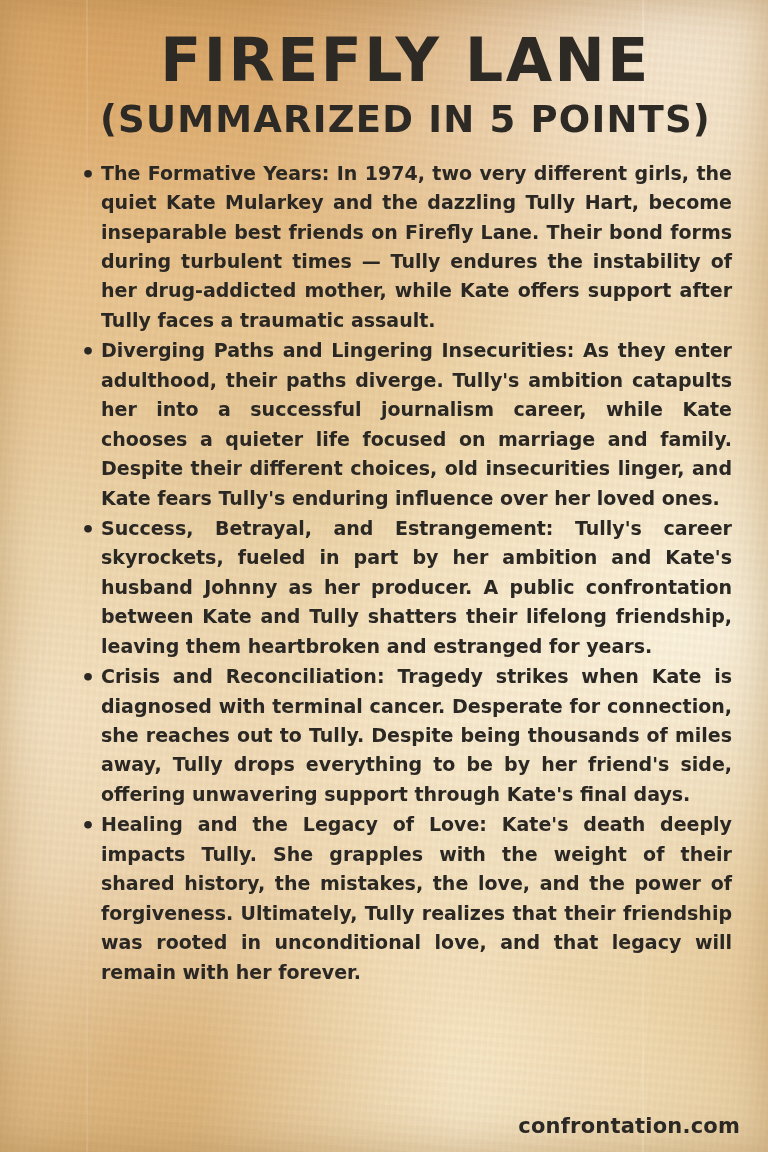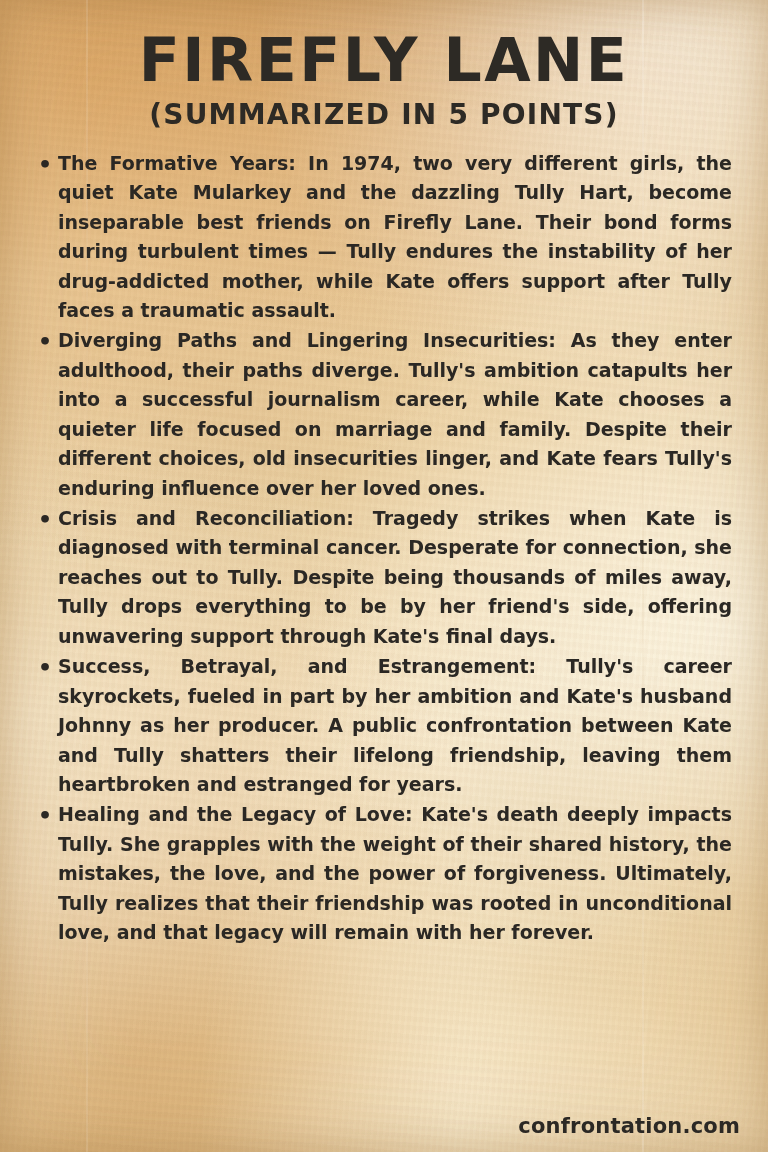--- a/index.html
+++ b/index.html
@@ -47,37 +47,38 @@
     inset: 0;
     pointer-events: none;
     box-shadow:
       inset 0 0 42px rgba(150,105,50,0.35),
       inset 0 0 120px rgba(170,125,70,0.20);
   }
   .content {
     position: relative;
     z-index: 3;
     padding: 22px 24px 0 24px;
+    margin-left: 43px;
   }
   .title {
     text-align: center;
     font-family: "DejaVu Sans", sans-serif;
     font-weight: bold;
     font-size: 60px;
     line-height: 1.0;
     letter-spacing: 2.5px;
     color: #2d2a25;
     margin: 8px 0 0 0;
     text-transform: uppercase;
   }
   .subtitle {
     text-align: center;
     font-family: "DejaVu Sans", sans-serif;
     font-weight: bold;
-    font-size: 28px;
+    font-size: 37px;
     line-height: 1.1;
     letter-spacing: 1.2px;
     color: #2d2a25;
     margin: 10px 0 0 0;
     text-transform: uppercase;
   }
   ul.points {
     list-style: none;
     margin: 18px 0 0 0;
     padding: 0 12px 0 34px;
@@ -135,20 +136,20 @@
   <div class="crease c2"></div>
   <div class="edge-shade"></div>
 
   <div class="content">
     <h1 class="title">Firefly Lane</h1>
     <h2 class="subtitle">(Summarized in 5 Points)</h2>
 
     <ul class="points">
       <li>The Formative Years: In 1974, two very different girls, the quiet Kate Mularkey and the dazzling Tully Hart, become inseparable best friends on Firefly Lane. Their bond forms during turbulent times — Tully endures the instability of her drug-addicted mother, while Kate offers support after Tully faces a traumatic assault.</li>
       <li>Diverging Paths and Lingering Insecurities: As they enter adulthood, their paths diverge. Tully's ambition catapults her into a successful journalism career, while Kate chooses a quieter life focused on marriage and family. Despite their different choices, old insecurities linger, and Kate fears Tully's enduring influence over her loved ones.</li>
+      <li>Success, Betrayal, and Estrangement: Tully's career skyrockets, fueled in part by her ambition and Kate's husband Johnny as her producer. A public confrontation between Kate and Tully shatters their lifelong friendship, leaving them heartbroken and estranged for years.</li>
       <li>Crisis and Reconciliation: Tragedy strikes when Kate is diagnosed with terminal cancer. Desperate for connection, she reaches out to Tully. Despite being thousands of miles away, Tully drops everything to be by her friend's side, offering unwavering support through Kate's final days.</li>
-      <li>Success, Betrayal, and Estrangement: Tully's career skyrockets, fueled in part by her ambition and Kate's husband Johnny as her producer. A public confrontation between Kate and Tully shatters their lifelong friendship, leaving them heartbroken and estranged for years.</li>
       <li>Healing and the Legacy of Love: Kate's death deeply impacts Tully. She grapples with the weight of their shared history, the mistakes, the love, and the power of forgiveness. Ultimately, Tully realizes that their friendship was rooted in unconditional love, and that legacy will remain with her forever.</li>
     </ul>
   </div>
 
   <div class="footer">confrontation.com</div>
 </div>
 
 </body></html>

